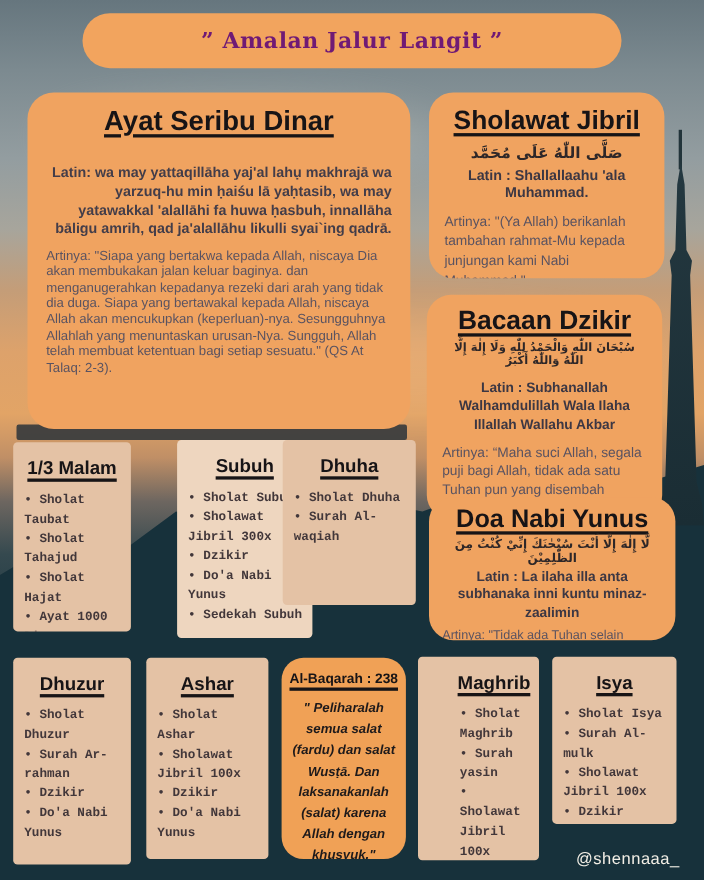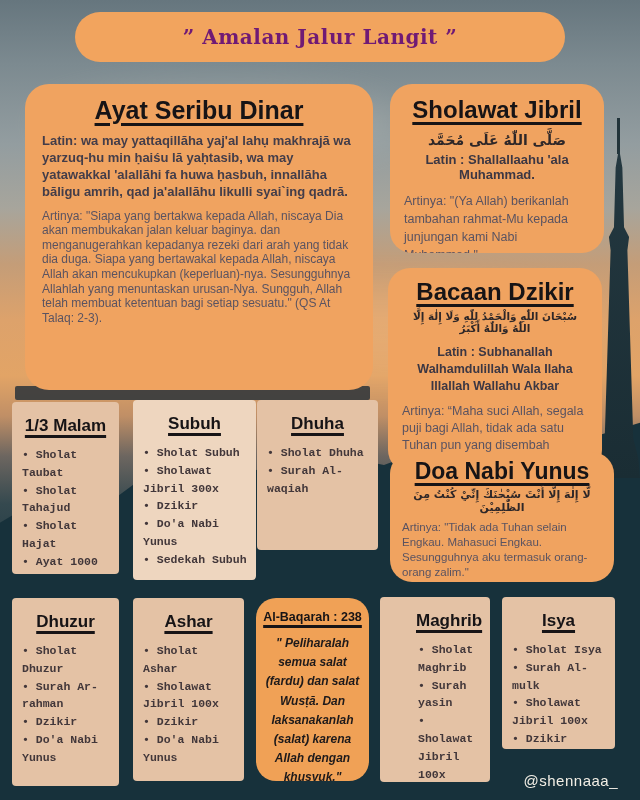--- a/index.html
+++ b/index.html
@@ -22,21 +22,21 @@
   .minaret{
     position:absolute;left:598px;top:148px;width:42px;height:330px;
     background:linear-gradient(180deg,#243840,#1a2d34);
     clip-path:polygon(50% 0%,58% 6%,62% 24%,74% 27%,70% 31%,84% 88%,96% 94%,100% 100%,0% 100%,4% 94%,16% 88%,30% 31%,26% 27%,38% 24%,42% 6%);
   }
   .finial{position:absolute;left:617px;top:118px;width:3px;height:36px;background:#22343a;}
 
   .card{position:absolute;box-sizing:border-box;overflow:hidden;}
   .orange{background:#f0a360;}
   .beige{background:#e4c2a5;}
-  .beige-light{background:#eed6bf;}
+  .beige-light{background:#eed6bf;margin-left:28px;}
 
   .banner{
     left:75px;top:12px;width:490px;height:50px;border-radius:25px;background:#f2a45e;
     display:flex;align-items:center;justify-content:center;
   }
   .banner-text{
     font-family:"DejaVu Serif","Liberation Serif",serif;font-weight:bold;
     font-size:20px;color:#701a75;letter-spacing:.5px;white-space:nowrap;
   }
 
@@ -47,21 +47,21 @@
   .arabic{
     font-family:"DejaVu Sans",sans-serif;direction:rtl;text-align:center;color:#2e2728;
   }
   .latin{color:#433d49;}
   .artinya{color:#5a5361;}
 
   
   .ayat{left:25px;top:84px;width:348px;height:306px;border-radius:24px;padding:10px 17px;}
   .ayat .card-title{font-size:25px;margin:2px 0 6px;}
   .ayat .arabic{font-size:13px;line-height:1.38;font-weight:bold;}
-  .ayat .latin{font-size:13px;line-height:1.3;margin-top:8px;font-weight:bold;}
+  .ayat .latin{font-size:13px;line-height:1.3;margin-top:24px;font-weight:bold;text-align:right;}
   .ayat .artinya{font-size:12px;line-height:1.22;margin-top:8px;}
 
   
   .rcard{border-radius:22px;padding:8px 14px;}
   .sholawat{left:390px;top:84px;width:214px;height:169px;}
   .sholawat .card-title{font-size:24px;margin:4px 0 8px;}
   .sholawat .arabic{font-size:14px;font-weight:bold;}
   .sholawat .latin{font-size:13px;text-align:center;margin-top:4px;font-weight:bold;color:#3c3743;}
   .sholawat .artinya{font-size:12.5px;line-height:1.45;margin-top:10px;}
   .dzikir{left:388px;top:268px;width:214px;height:204px;}
@@ -132,20 +132,21 @@
   <div class="card orange rcard dzikir">
     <div class="card-title">Bacaan Dzikir</div>
     <div class="arabic">سُبْحَانَ اللّٰهِ وَالْحَمْدُ لِلّٰهِ وَلَا إِلٰهَ إِلَّا اللّٰهُ وَاللّٰهُ أَكْبَرُ</div>
     <div class="latin">Latin : Subhanallah Walhamdulillah Wala Ilaha Illallah Wallahu Akbar</div>
     <div class="artinya">Artinya: “Maha suci Allah, segala puji bagi Allah, tidak ada satu Tuhan pun yang disembah kecuali Allah, dan Allah Maha Besar.</div>
   </div>
 
   <div class="card orange rcard yunus">
     <div class="card-title">Doa Nabi Yunus</div>
     <div class="arabic">لَّا إِلٰهَ إِلَّا أَنْتَ سُبْحٰنَكَ إِنِّيْ كُنْتُ مِنَ الظّٰلِمِيْنَ</div>
+    <div class="latin">Latin : La ilaha illa anta subhanaka inni kuntu minaz-zaalimin</div>
     <div class="artinya">Artinya: "Tidak ada Tuhan selain Engkau. Mahasuci Engkau. Sesungguhnya aku termasuk orang-orang zalim."</div>
   </div>
 
   <div class="card beige pcard malam">
     <div class="card-title">1/3 Malam</div>
     <div class="bullets">
       <div class="bi">Sholat Taubat</div>
       <div class="bi">Sholat Tahajud</div>
       <div class="bi">Sholat Hajat</div>
       <div class="bi">Ayat 1000 Dinar</div>

